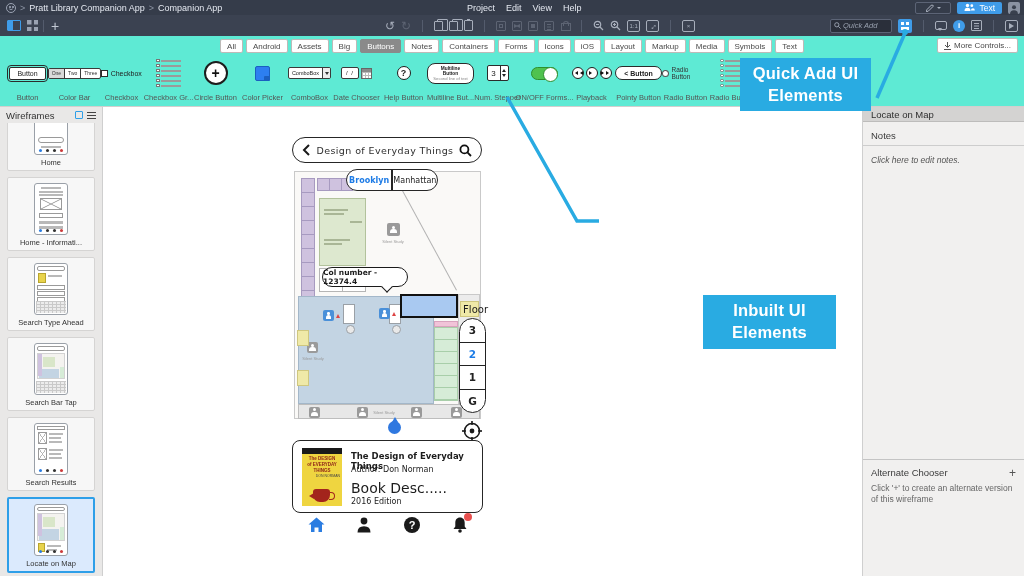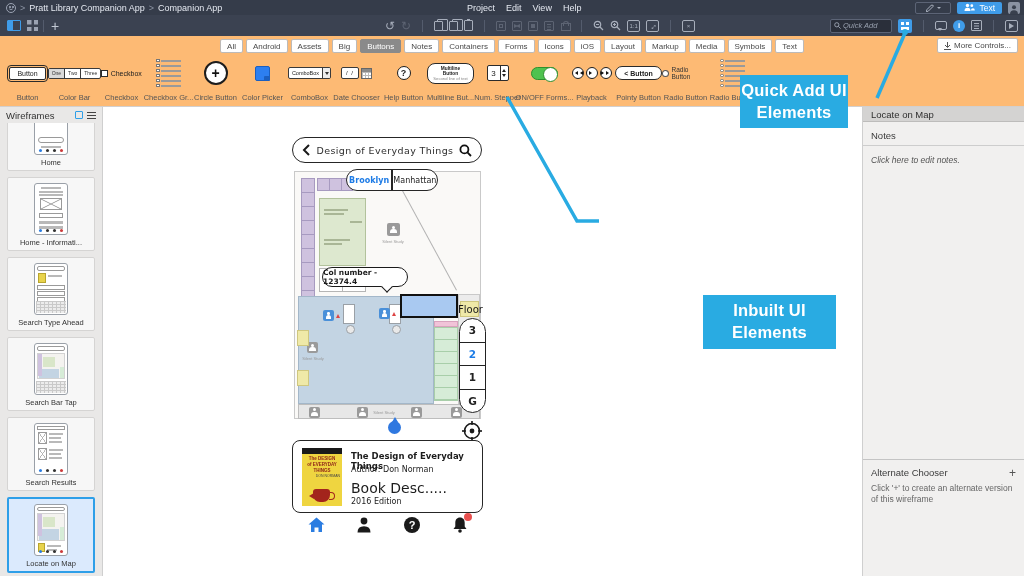--- a/index.html
+++ b/index.html
@@ -58,21 +58,21 @@
  linear-gradient(#fff,#fff) 0 5px/8px 3px;background-repeat:no-repeat}
 .ic-comment{width:12px;height:9px;border:1px solid #a7aebb;border-radius:2px;position:relative}
 .ic-comment::after{content:"";position:absolute;left:2px;bottom:-4px;border:2px solid transparent;border-top:3px solid #a7aebb}
 .ic-info{width:12px;height:12px;border-radius:50%;background:#3f9ce9;color:#fff;font-size:8px;font-weight:bold;display:flex;align-items:center;justify-content:center}
 .ic-notes{width:11px;height:11px;border:1px solid #a7aebb;border-radius:1px;position:relative}
 .ic-notes::before{content:"";position:absolute;left:2px;top:2px;right:2px;height:1px;background:#a7aebb;box-shadow:0 2.5px 0 #a7aebb,0 5px 0 #a7aebb}
 .ic-present{width:13px;height:12px;border:1px solid #a7aebb;border-radius:2px;display:flex;align-items:center;justify-content:center}
 .ic-present::before{content:"";border:3px solid transparent;border-left:5px solid #a7aebb;margin-left:3px}
 
 
-.libbar{position:absolute;top:36px;left:0;right:0;height:71px;background:#fdba74;border-bottom:1px solid #d2cfce;z-index:5}
+.libbar{position:absolute;top:36px;left:0;right:0;height:71px;background:#5eead4;border-bottom:1px solid #d2cfce;z-index:5}
 .libtabs{position:absolute;top:3px;left:0;right:0;display:flex;justify-content:center;gap:3px}
 .libtab{font-size:8px;color:#4a4a4a;background:#fff;border:1px solid #bdbab8;border-radius:2px;padding:1.5px 6px;cursor:default}
 .libtab.sel{background:#8a8a8a;border-color:#8a8a8a;color:#fff}
 .more-controls{position:absolute;right:6px;top:2px;font-size:8px;color:#4a4a4a;background:#fff;border:1px solid #bdbab8;border-radius:2px;padding:2px 6px;display:flex;gap:3px;align-items:center}
 .palette{position:absolute;top:16px;left:4px;height:53px;display:flex;align-items:flex-end}
 .pal{width:47px;display:flex;flex-direction:column;align-items:center;justify-content:flex-end;gap:2px;padding-bottom:3px}
 .pal-prev{height:36px;display:flex;align-items:center;justify-content:center}
 .pal-lab{font-size:7.5px;color:#555;white-space:nowrap;height:9px}
 .pp-btn{border:1px solid #2b2b2b;outline:1px solid #2b2b2b;outline-offset:1px;border-radius:2px;padding:2px 7px;font-size:7px;background:#fff}
 .pp-bbar{display:flex;border:1px solid #3a3a3a;border-radius:2px;overflow:hidden;font-size:5px;color:#333;background:#fff}
@@ -168,21 +168,21 @@
 .m-desk{position:absolute;width:12px;height:20px;background:#fff;border:1px solid #9aa0a6}
 .m-desk::after{content:"";position:absolute;left:2px;bottom:-11px;width:7px;height:7px;border:1px solid #9aa0a6;border-radius:50%;background:#e9e9e9}
 .m-yellow{position:absolute;width:12px;height:16px;background:#efe9a8;border:1px solid #cfc77f}
 .m-pink{position:absolute;left:139px;top:149px;width:24px;height:6px;background:#f1c3d8;border:1px solid #d8a2bd}
 .m-green-col{position:absolute;left:139px;top:155px;width:24px;height:74px;background:repeating-linear-gradient(#d6ecd7 0 11px,#a8cea9 11px 12px);border:1px solid #a8cea9}
 .m-rgray{position:absolute;left:163px;top:122px;width:22px;height:110px;background:#ececec;border:1px solid #c9c9c9}
 .m-selrect{position:absolute;left:105px;top:122px;width:58px;height:24px;background:#a9c9f1;border:2px solid #111;z-index:3}
 .m-band{position:absolute;left:3px;top:232px;width:182px;height:15px;background:#e7e7e7;border:1px solid #bdbdbd}
 .m-tooltip{position:absolute;left:27px;top:95px;width:86px;height:20px;background:#fff;border:1.6px solid #1a1a1a;border-radius:10px;display:flex;align-items:center;justify-content:center;font-size:7.5px;font-weight:bold;font-family:"DejaVu Sans",sans-serif;color:#1a1a1a;z-index:5}
 .m-tooltip::after{content:"";position:absolute;left:60px;bottom:-4.5px;width:7px;height:7px;background:#fff;border-right:1.6px solid #1a1a1a;border-bottom:1.6px solid #1a1a1a;transform:rotate(45deg)}
-.floor-lab{position:absolute;left:354px;top:197px;width:30px;text-align:left;font-size:10px;color:#1a1a1a;font-family:"DejaVu Sans",sans-serif}
+.floor-lab{position:absolute;left:354px;top:197px;width:30px;text-align:right;font-size:10px;color:#1a1a1a;font-family:"DejaVu Sans",sans-serif}
 .stepper{position:absolute;left:355px;top:211px;width:27px;height:95px;border:1.6px solid #222;border-radius:14px;background:#fff;display:flex;flex-direction:column;overflow:hidden}
 .fl{flex:1;display:flex;align-items:center;justify-content:center;font-size:10.5px;font-weight:bold;color:#222;border-bottom:1px solid #222;font-family:"DejaVu Sans",sans-serif}
 .fl:last-child{border-bottom:none}
 .fl.sel{color:#1e7ce6}
 .crosshair{position:absolute;left:357px;top:313px;width:22px;height:22px}
 .locdot{position:absolute;left:284px;top:314px;width:13px;height:13px;border-radius:50%;background:#2f78e0}
 .locdot::before{content:"";position:absolute;left:3.5px;top:-7px;border:3px solid transparent;border-bottom:5px solid #2f78e0}
 .bookcard{position:absolute;left:188px;top:333px;width:191px;height:73px;border:1.6px solid #262626;border-radius:8px;background:#fff;z-index:6}
 .cover{position:absolute;left:9px;top:7px;width:40px;height:58px;background:#efd540;overflow:hidden}
 .cover .band{position:absolute;left:0;top:0;right:0;height:6px;background:#1a1a1a}
@@ -197,21 +197,21 @@
 .bk.d{top:39px;font-size:14px}
 .bk.e{top:56px;font-size:8px}
 .navbar{position:absolute;left:188px;top:408px;width:192px;height:24px;display:flex;justify-content:space-between;padding:0 14px}
 .navbtn{width:20px;height:20px;position:relative;display:flex;align-items:center;justify-content:center}
 .badge{position:absolute;right:-2px;top:-2px;width:8px;height:8px;border-radius:50%;background:#e8504f}
 
 
 .overlay{position:absolute;left:0;top:0;z-index:40;pointer-events:none}
 .co{position:absolute;background:#29abe2;color:#fff;font-size:16.5px;font-weight:bold;text-align:center;line-height:22px;padding-top:4px;z-index:45;letter-spacing:.2px}
 .co.inbuilt{left:599px;top:188px;width:133px;height:54px}
-.co.quickadd{left:740px;top:75px;width:108px;height:53px}
+.co.quickadd{left:740px;top:58px;width:131px;height:53px}
 
 
 .inspector{position:absolute;top:107px;left:862px;right:0;bottom:0;background:#f1f0ef;border-left:1px solid #cfcfcf;z-index:10}
 .insp-head{height:15px;background:#d4d3d2;border-bottom:1px solid #bdbcbb;display:flex;align-items:center;padding:0 8px;font-size:9.5px;color:#2f2f2f}
 .sec-head{padding:8px 8px 4px;border-bottom:1px solid #cdcdcd;font-size:9.5px;color:#3a3a3a}
 .notes-ph{margin:9px 8px;font-size:8.5px;font-style:italic;color:#555}
 .alt{position:absolute;top:352px;left:0;right:0;border-top:1px solid #c4c4c4;padding:7px 8px}
 .alt-row{display:flex;align-items:center}
 .alt-row span:first-child{flex:1;font-size:9.5px;color:#3a3a3a}
 .alt-add{font-size:12px;color:#555;line-height:10px}

